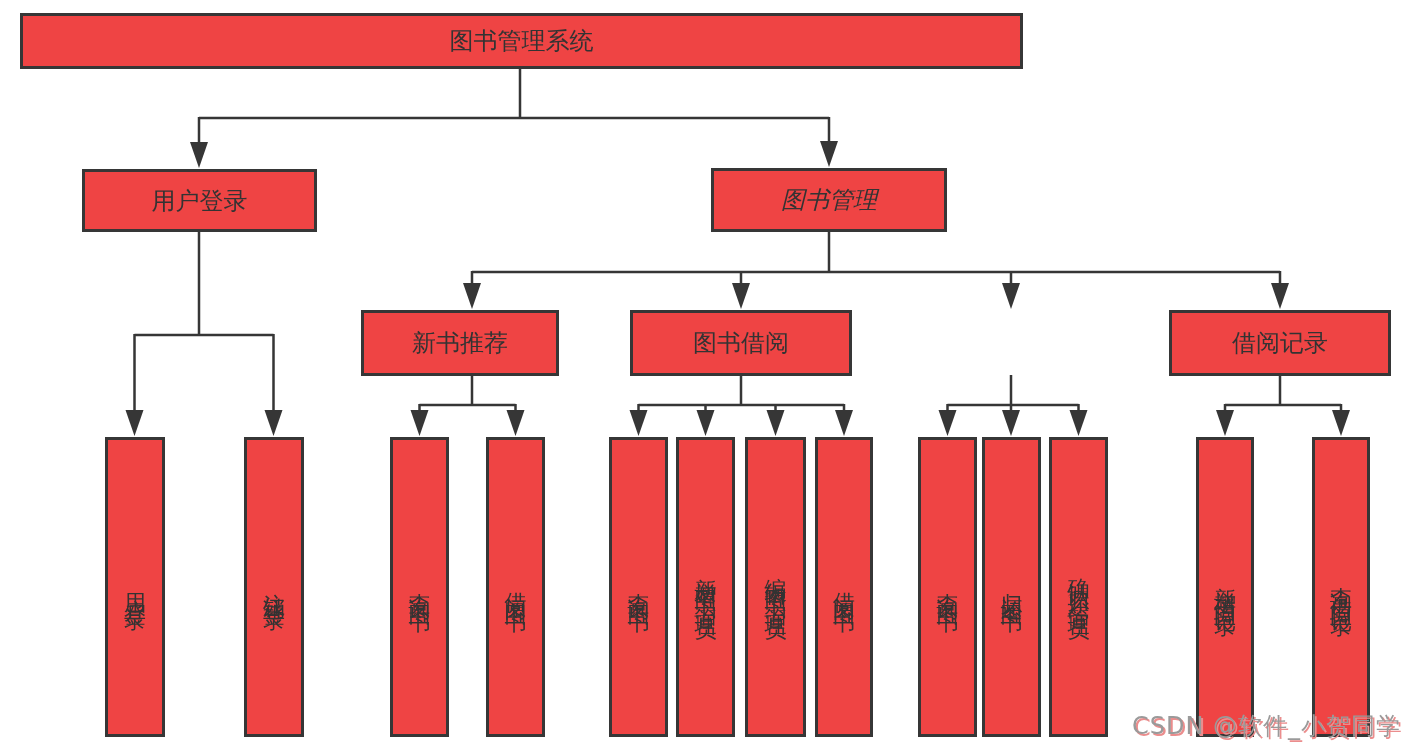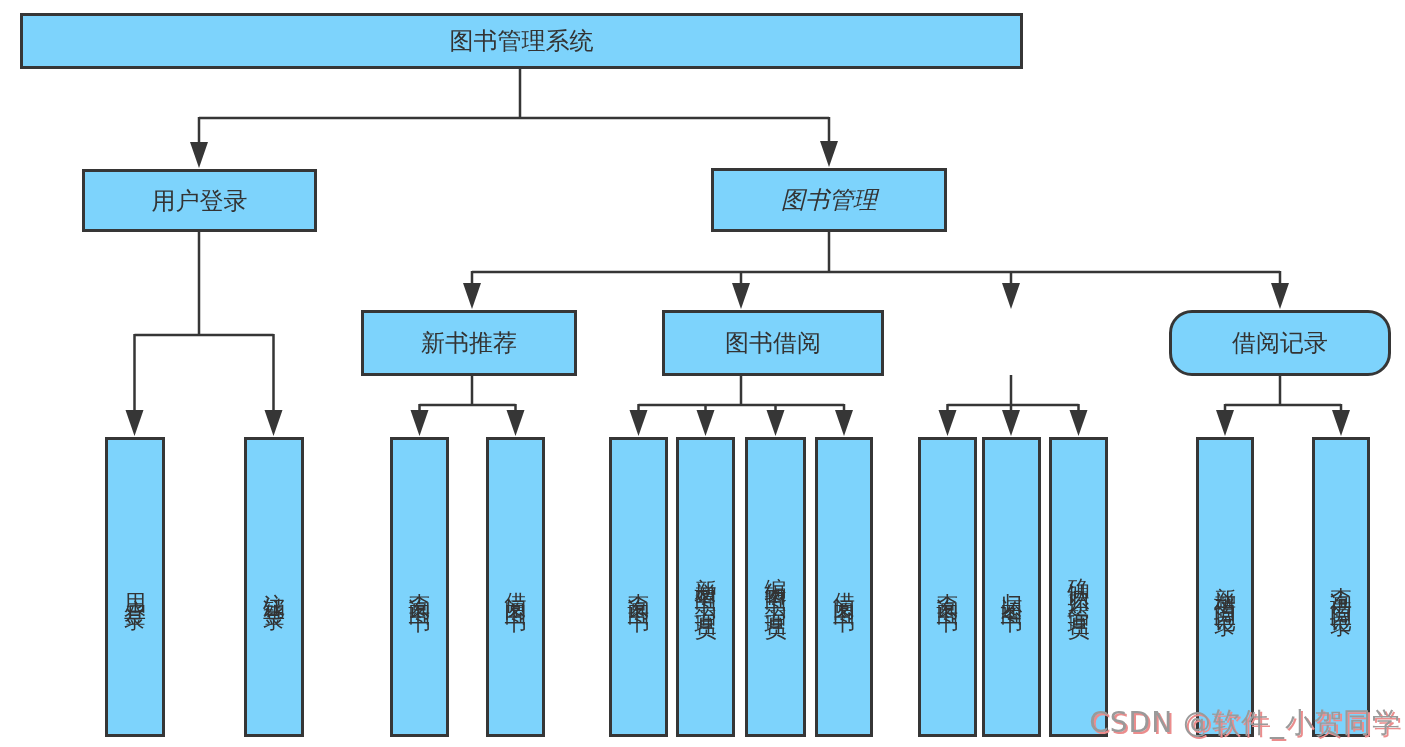--- a/index.html
+++ b/index.html
@@ -5,34 +5,34 @@
   html,body { margin:0; padding:0; background:#fff; }
   #canvas {
     position:relative; width:1405px; height:747px;
     background:var(--bg,#fff); overflow:hidden;
     font-family:"DejaVu Sans","Liberation Sans",sans-serif;
     color:var(--text,#333);
   }
   #connectors { position:absolute; left:0; top:0; width:1405px; height:747px; color:var(--line,#363636); }
   .box {
     position:absolute; box-sizing:border-box;
-    border:3px solid var(--line,#363636); background:#7dd3fc;
+    border:3px solid var(--line,#363636); background:#ef4444;
     display:flex; align-items:center; justify-content:center;
     font-size:24px; color:var(--text,#333); text-align:center;
     white-space:nowrap;
   }
   .leaf { font-size:22px; }
   .vtext {
     writing-mode:vertical-rl;
     letter-spacing:6px;
     line-height:1.1;
   }
   .watermark {
     position:absolute; right:4px; bottom:5px;
-    font-size:28px; letter-spacing:1px;
+    font-size:24px; letter-spacing:1px;
     color:var(--wm-gray,#9a9a9a);
     text-shadow:2px 2px 0 var(--wm-red,#eb8d8d);
   }
 </style>
 </head>
 <body>
 
 <div id="canvas" style="--bg: #ffffff; --line: #363636; --text: #333333; --wm-gray: #9a9a9a; --wm-red: #eb8d8d;">
 
   <svg id="connectors" width="1405" height="747" viewBox="0 0 1405 747" fill="none" stroke="currentColor" stroke-width="2.5">
@@ -69,23 +69,23 @@
     <path d="M1280 375 V405 M1225 405 H1341 M1225 404 V414 M1341 404 V414"></path>
     <polygon fill="currentColor" stroke="none" points="1216,410 1234,410 1225,436"></polygon>
     <polygon fill="currentColor" stroke="none" points="1332,410 1350,410 1341,436"></polygon>
   </svg>
 
   <div class="box" style="left:20px; top:13px; width:1003px; height:56px;">图书管理系统</div>
 
   <div class="box" style="left:82px; top:169px; width:235px; height:63px;">用户登录</div>
   <div class="box" style="left:711px; top:168px; width:236px; height:64px;font-style:italic;">图书管理</div>
 
-  <div class="box" style="left:361px; top:310px; width:216px; height:66px;">新书推荐</div>
-  <div class="box" style="left:662px; top:310px; width:222px; height:66px;">图书借阅</div>
-  <div class="box" style="left:1169px; top:310px; width:222px; height:66px;border-radius:23px;">借阅记录</div>
+  <div class="box" style="left:361px; top:310px; width:198px; height:66px;">新书推荐</div>
+  <div class="box" style="left:630px; top:310px; width:222px; height:66px;">图书借阅</div>
+  <div class="box" style="left:1169px; top:310px; width:222px; height:66px;">借阅记录</div>
 
   <div class="box leaf" style="left:105px; top:437px; width:60px; height:300px;">
     <span class="vtext">用户登录</span>
   </div>
   <div class="box leaf" style="left:244px; top:437px; width:60px; height:300px;">
     <span class="vtext">注销登录</span>
   </div>
 
   <div class="box leaf" style="left:390px; top:437px; width:59px; height:300px;">
     <span class="vtext">查询图书</span>

